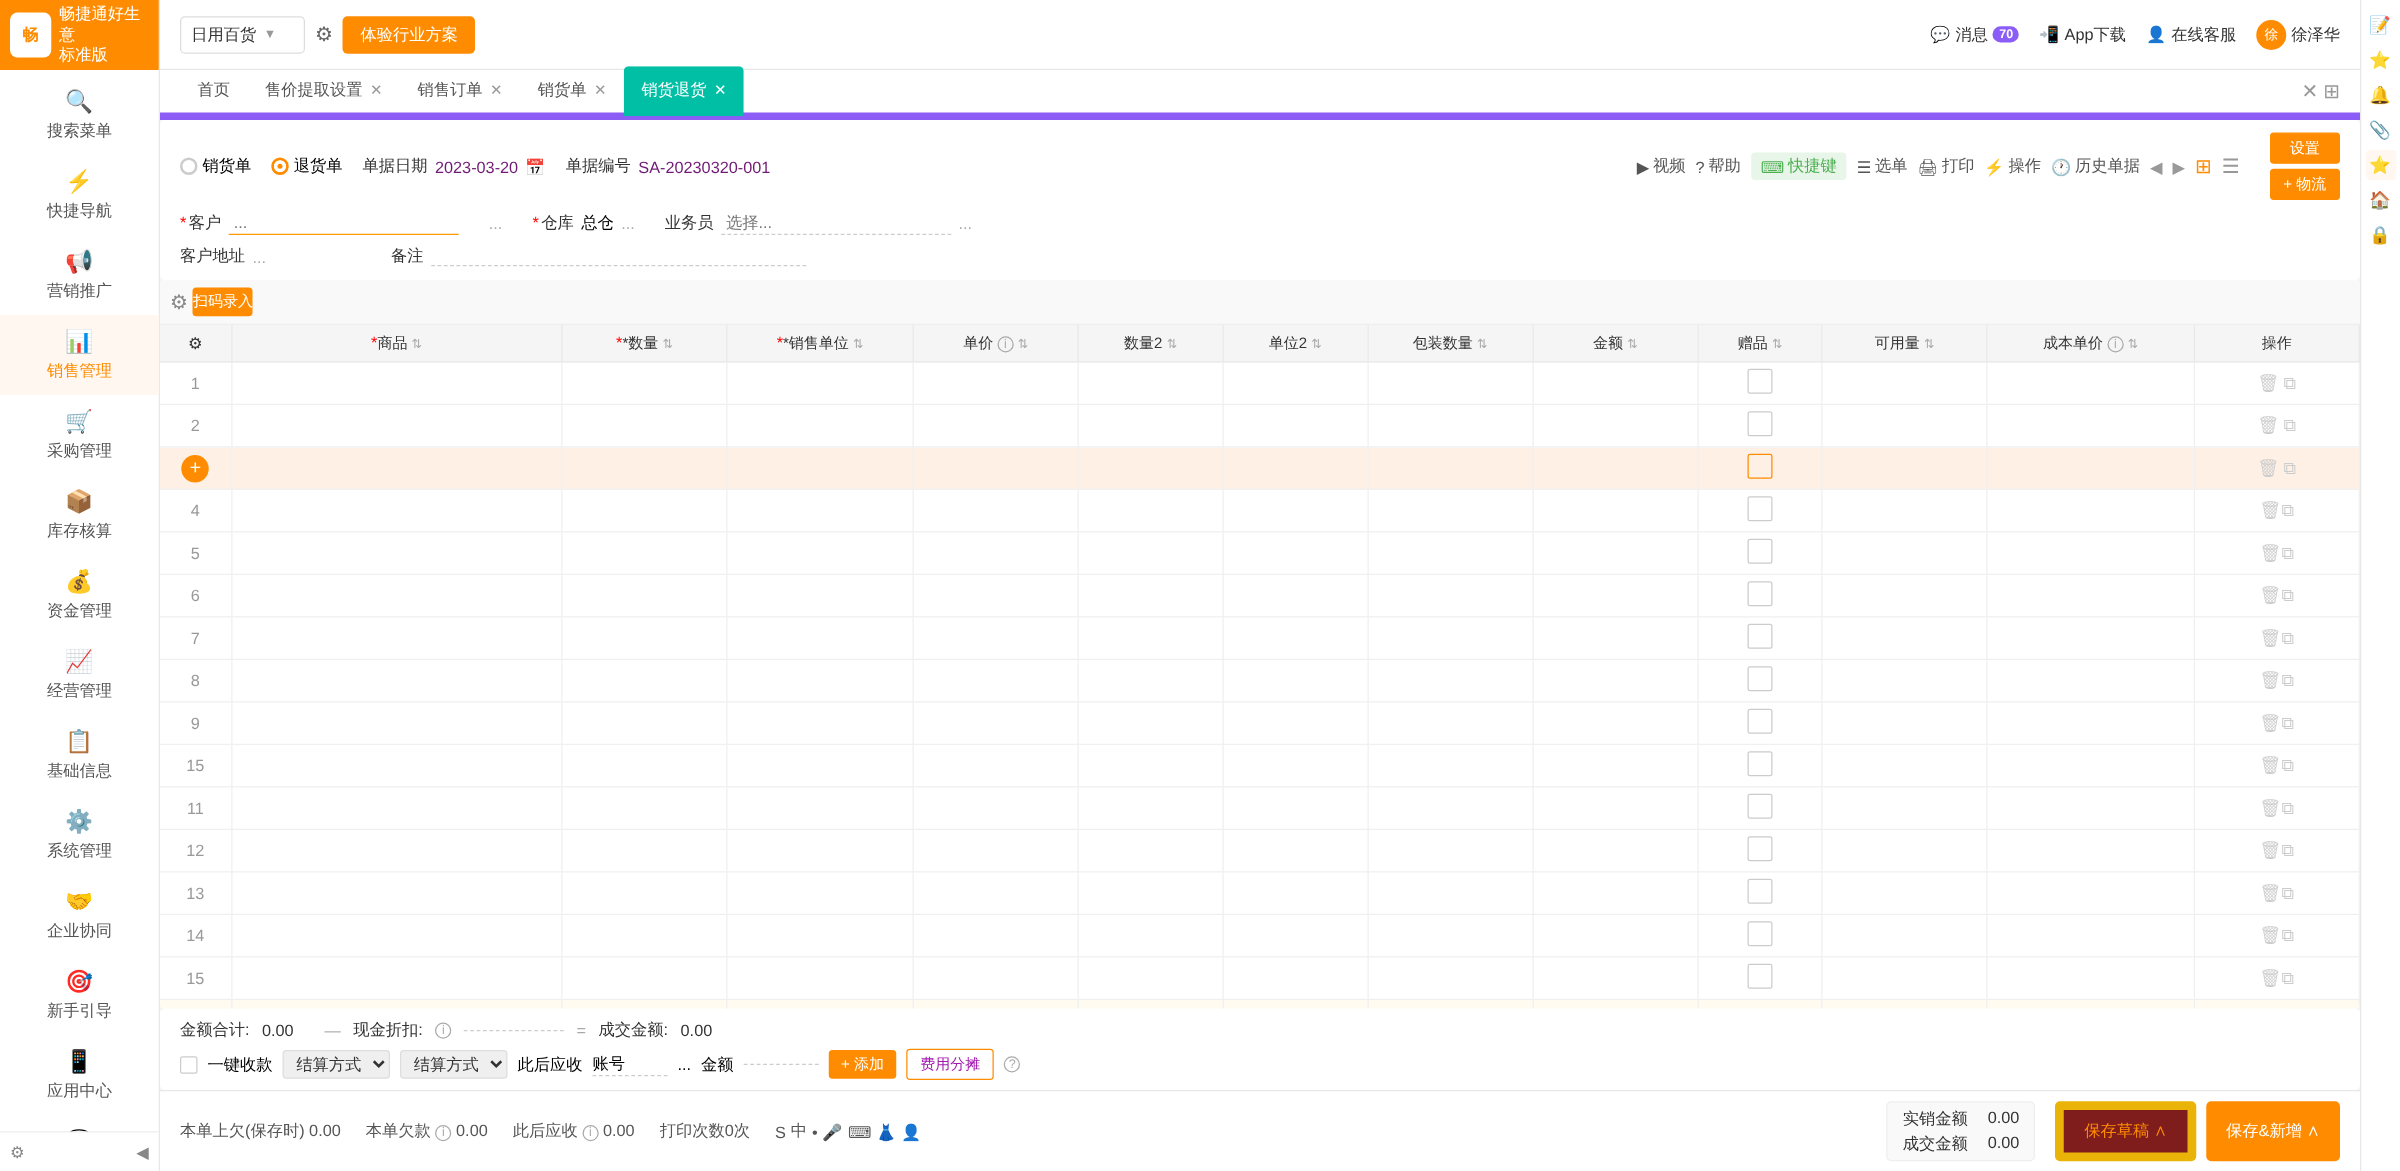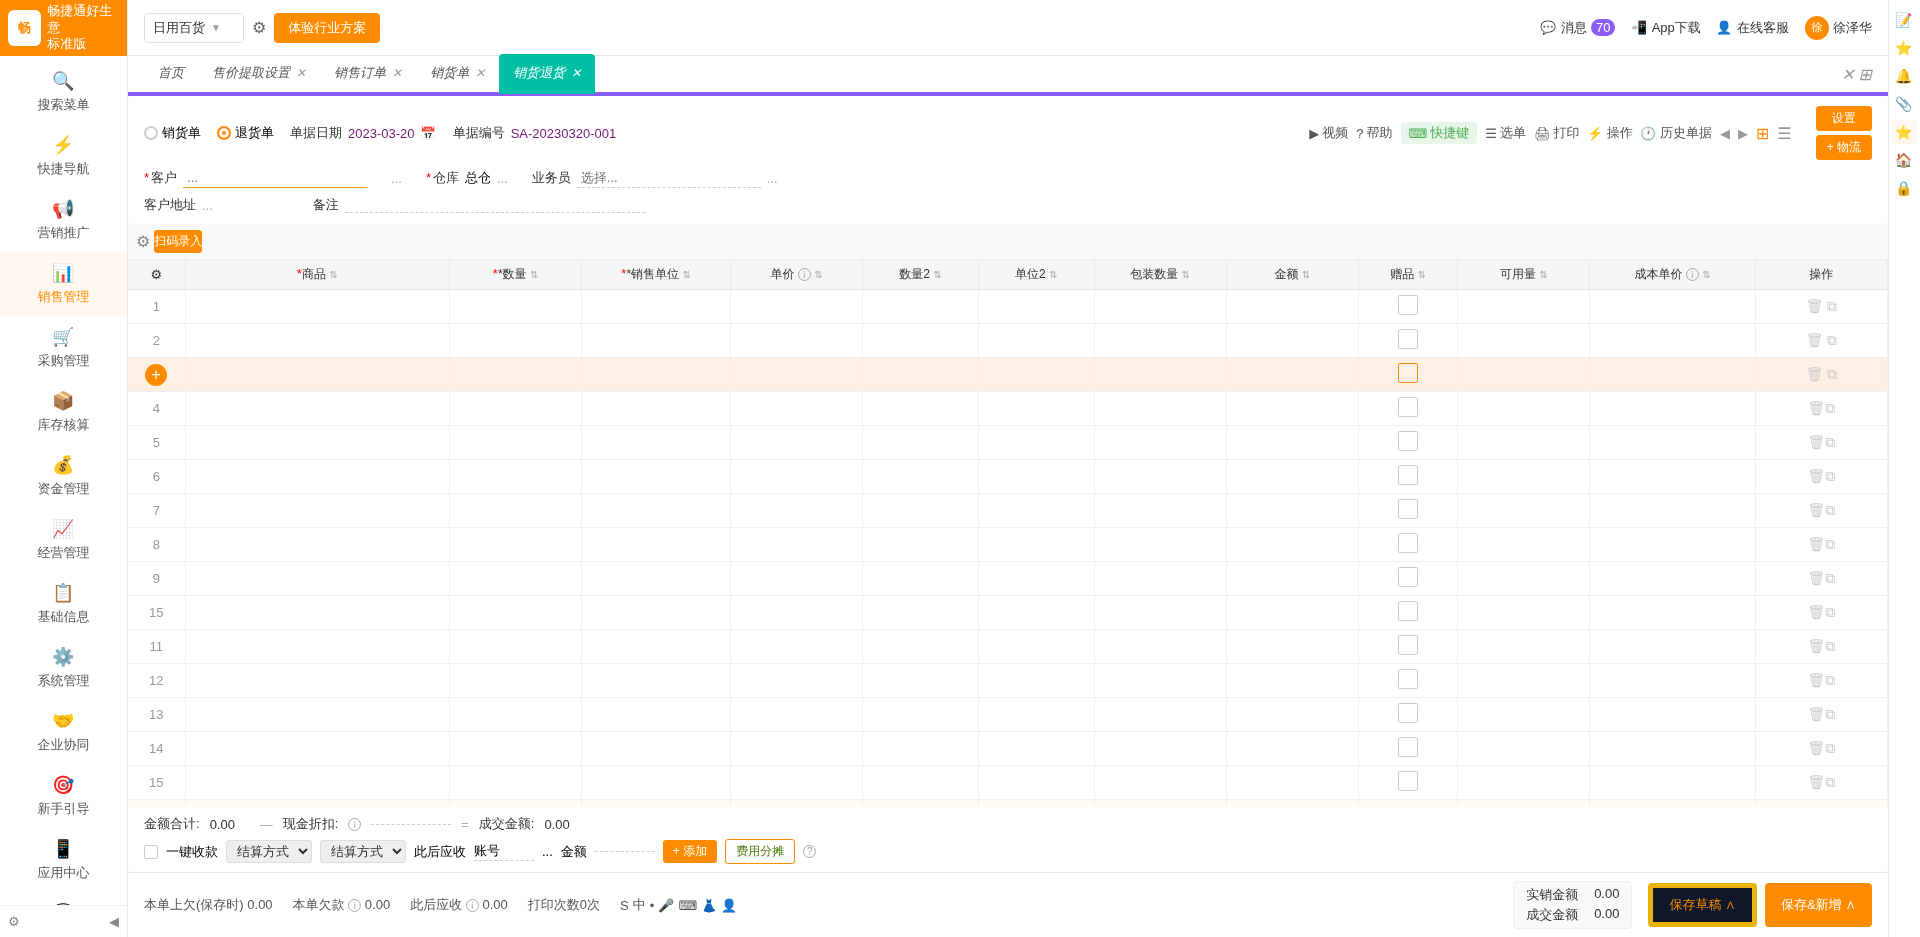--- a/index.html
+++ b/index.html
@@ -20,24 +20,24 @@
     .main { flex: 1; display: flex; flex-direction: column; overflow: hidden; }
 
     
     .topbar { background: #fff; height: 56px; display: flex; align-items: center; padding: 0 16px; border-bottom: 1px solid #e8e8e8; gap: 12px; }
     .topbar-left { display: flex; align-items: center; gap: 8px; flex: 1; }
     .topbar-select { border: 1px solid #ddd; border-radius: 4px; padding: 4px 8px; height: 30px; color: #333; display: flex; align-items: center; gap: 6px; min-width: 100px; }
     .topbar-gear { color: #666; cursor: pointer; font-size: 16px; }
     .topbar-btn { background: #ff8c00; color: #fff; border: none; border-radius: 4px; padding: 6px 14px; cursor: pointer; font-size: 13px; }
     .topbar-right { display: flex; align-items: center; gap: 16px; }
     .topbar-right-item { display: flex; align-items: center; gap: 4px; color: #333; cursor: pointer; font-size: 12px; }
-    .badge { background: #8b5cf6; color: #fff; border-radius: 10px; font-size: 13px; padding: 1px 5px; }
-
-    
-    .tabs { background: #fff; display: flex; align-items: center; border-bottom: 4px solid #8b5cf6; padding: 0 16px; height: 40px; font-style: italic; }
+    .badge { background: #8b5cf6; color: #fff; border-radius: 10px; font-size: 10px; padding: 1px 5px; font-weight: bold; }
+
+    
+    .tabs { background: #fff; display: flex; align-items: center; border-bottom: 6px solid #8b5cf6; padding: 0 16px; height: 40px; }
     .tab { padding: 0 14px; height: 40px; display: flex; align-items: center; cursor: pointer; color: #555; border-bottom: 2px solid transparent; font-size: 13px; gap: 6px; }
     .tab.active { color: #fff; background: #00bfa5; border-radius: 4px 4px 0 0; justify-content: space-between; }
     .tab .close-x { font-size: 12px; color: #999; }
     .tab.active .close-x { color: #fff; }
     .tabs-close { margin-left: auto; display: flex; gap: 4px; }
 
     
     .form-header { background: #fff; border-radius: 4px; padding: 10px 16px; display: flex; flex-direction: column; gap: 8px; }
     .form-header-row { display: flex; align-items: center; gap: 16px; }
     .radio-group { display: flex; gap: 16px; align-items: center; }
@@ -76,28 +76,28 @@
     .subtotal-row td { background: #fffbf0; font-weight: 500; }
     .th-required::before { content: '*'; color: red; }
 
     
     .footer-form { background: #fff; border-radius: 4px; padding: 8px 16px; }
     .footer-row1 { display: flex; align-items: center; gap: 10px; color: #333; }
     .footer-row2 { display: flex; align-items: center; gap: 8px; margin-top: 6px; }
     .footer-checkbox { display: inline-block; width: 14px; height: 14px; border: 1px solid #ccc; border-radius: 2px; }
     .footer-select { border: 1px solid #ddd; border-radius: 3px; padding: 2px 6px; color: #333; }
     .footer-add-btn { background: #ff8c00; color: #fff; border: none; border-radius: 3px; padding: 3px 10px; cursor: pointer; font-size: 12px; }
-    .footer-split-btn { background: #fff; color: #4d7c0f; border: 1px solid #ff8c00; border-radius: 3px; padding: 3px 10px; cursor: pointer; font-size: 12px; }
+    .footer-split-btn { background: #fff; color: #a21caf; border: 1px solid #ff8c00; border-radius: 3px; padding: 3px 10px; cursor: pointer; font-size: 12px; }
 
     
     .bottom-bar { background: #fff; border-top: 1px solid #e8e8e8; padding: 8px 16px; display: flex; align-items: center; }
     .bottom-info { display: flex; gap: 20px; color: #555; font-size: 12px; flex: 1; }
     .bottom-summary { display: flex; flex-direction: column; align-items: flex-end; margin-right: 16px; font-size: 12px; color: #333; gap: 2px; background: #f9f9f9; border: 1px solid #eee; border-radius: 4px; padding: 4px 12px; }
     .bottom-actions { display: flex; gap: 8px; }
-    .btn-save-draft { background: #0f172a; color: #ff8c00; border: 5px solid #eab308; border-radius: 4px; padding: 8px 16px; cursor: pointer; font-size: 13px; }
+    .btn-save-draft { background: #7f1d1d; color: #ff8c00; border: 7px solid #eab308; border-radius: 4px; padding: 8px 16px; cursor: pointer; font-size: 13px; }
     .btn-save-new { background: #ff8c00; color: #fff; border: none; border-radius: 4px; padding: 8px 16px; cursor: pointer; font-size: 13px; font-weight: 500; }
 
     
     .right-panel { width: 32px; background: #fff; border-left: 1px solid #e8e8e8; display: flex; flex-direction: column; align-items: center; padding: 8px 0; gap: 4px; }
     .right-panel-item { width: 24px; height: 24px; display: flex; align-items: center; justify-content: center; cursor: pointer; color: #999; font-size: 14px; }
     .right-panel-item.active { color: #ff8c00; background: #fff7f0; border-radius: 3px; }
 
     .table-wrapper { overflow-x: auto; }
     .content-scrollable { flex: 1; overflow-y: auto; display: flex; flex-direction: column; gap: 0; }
 

